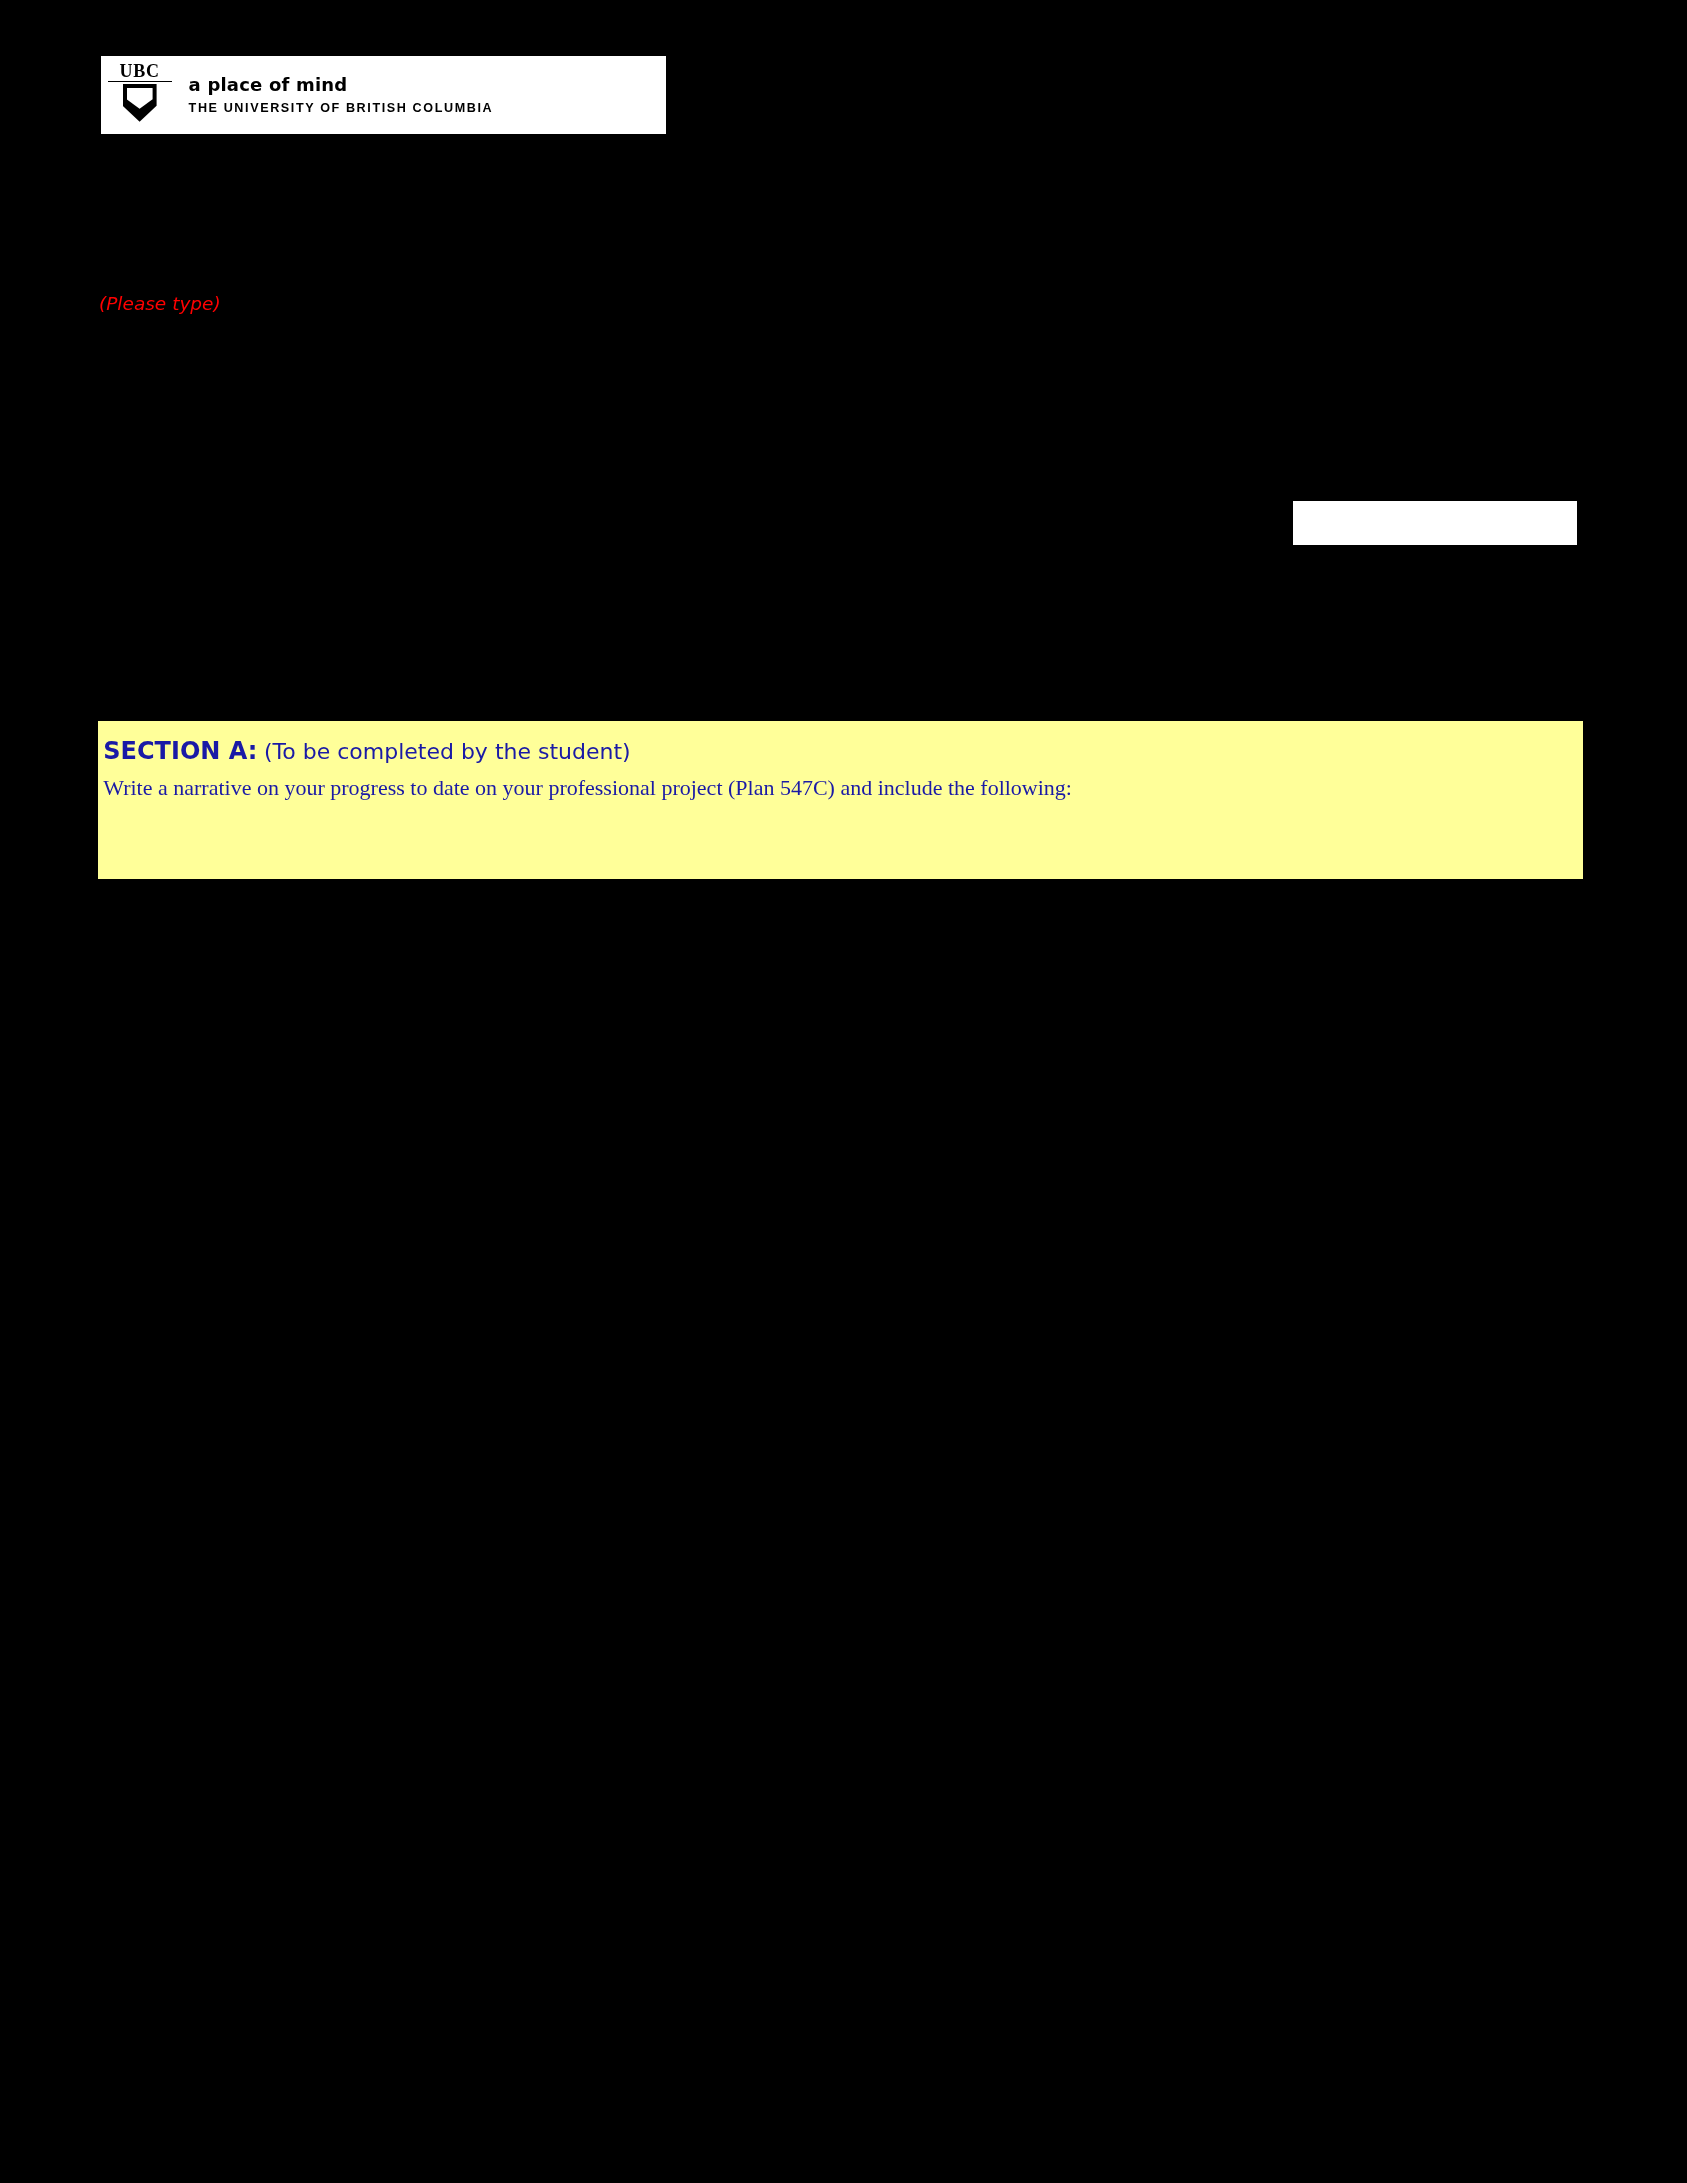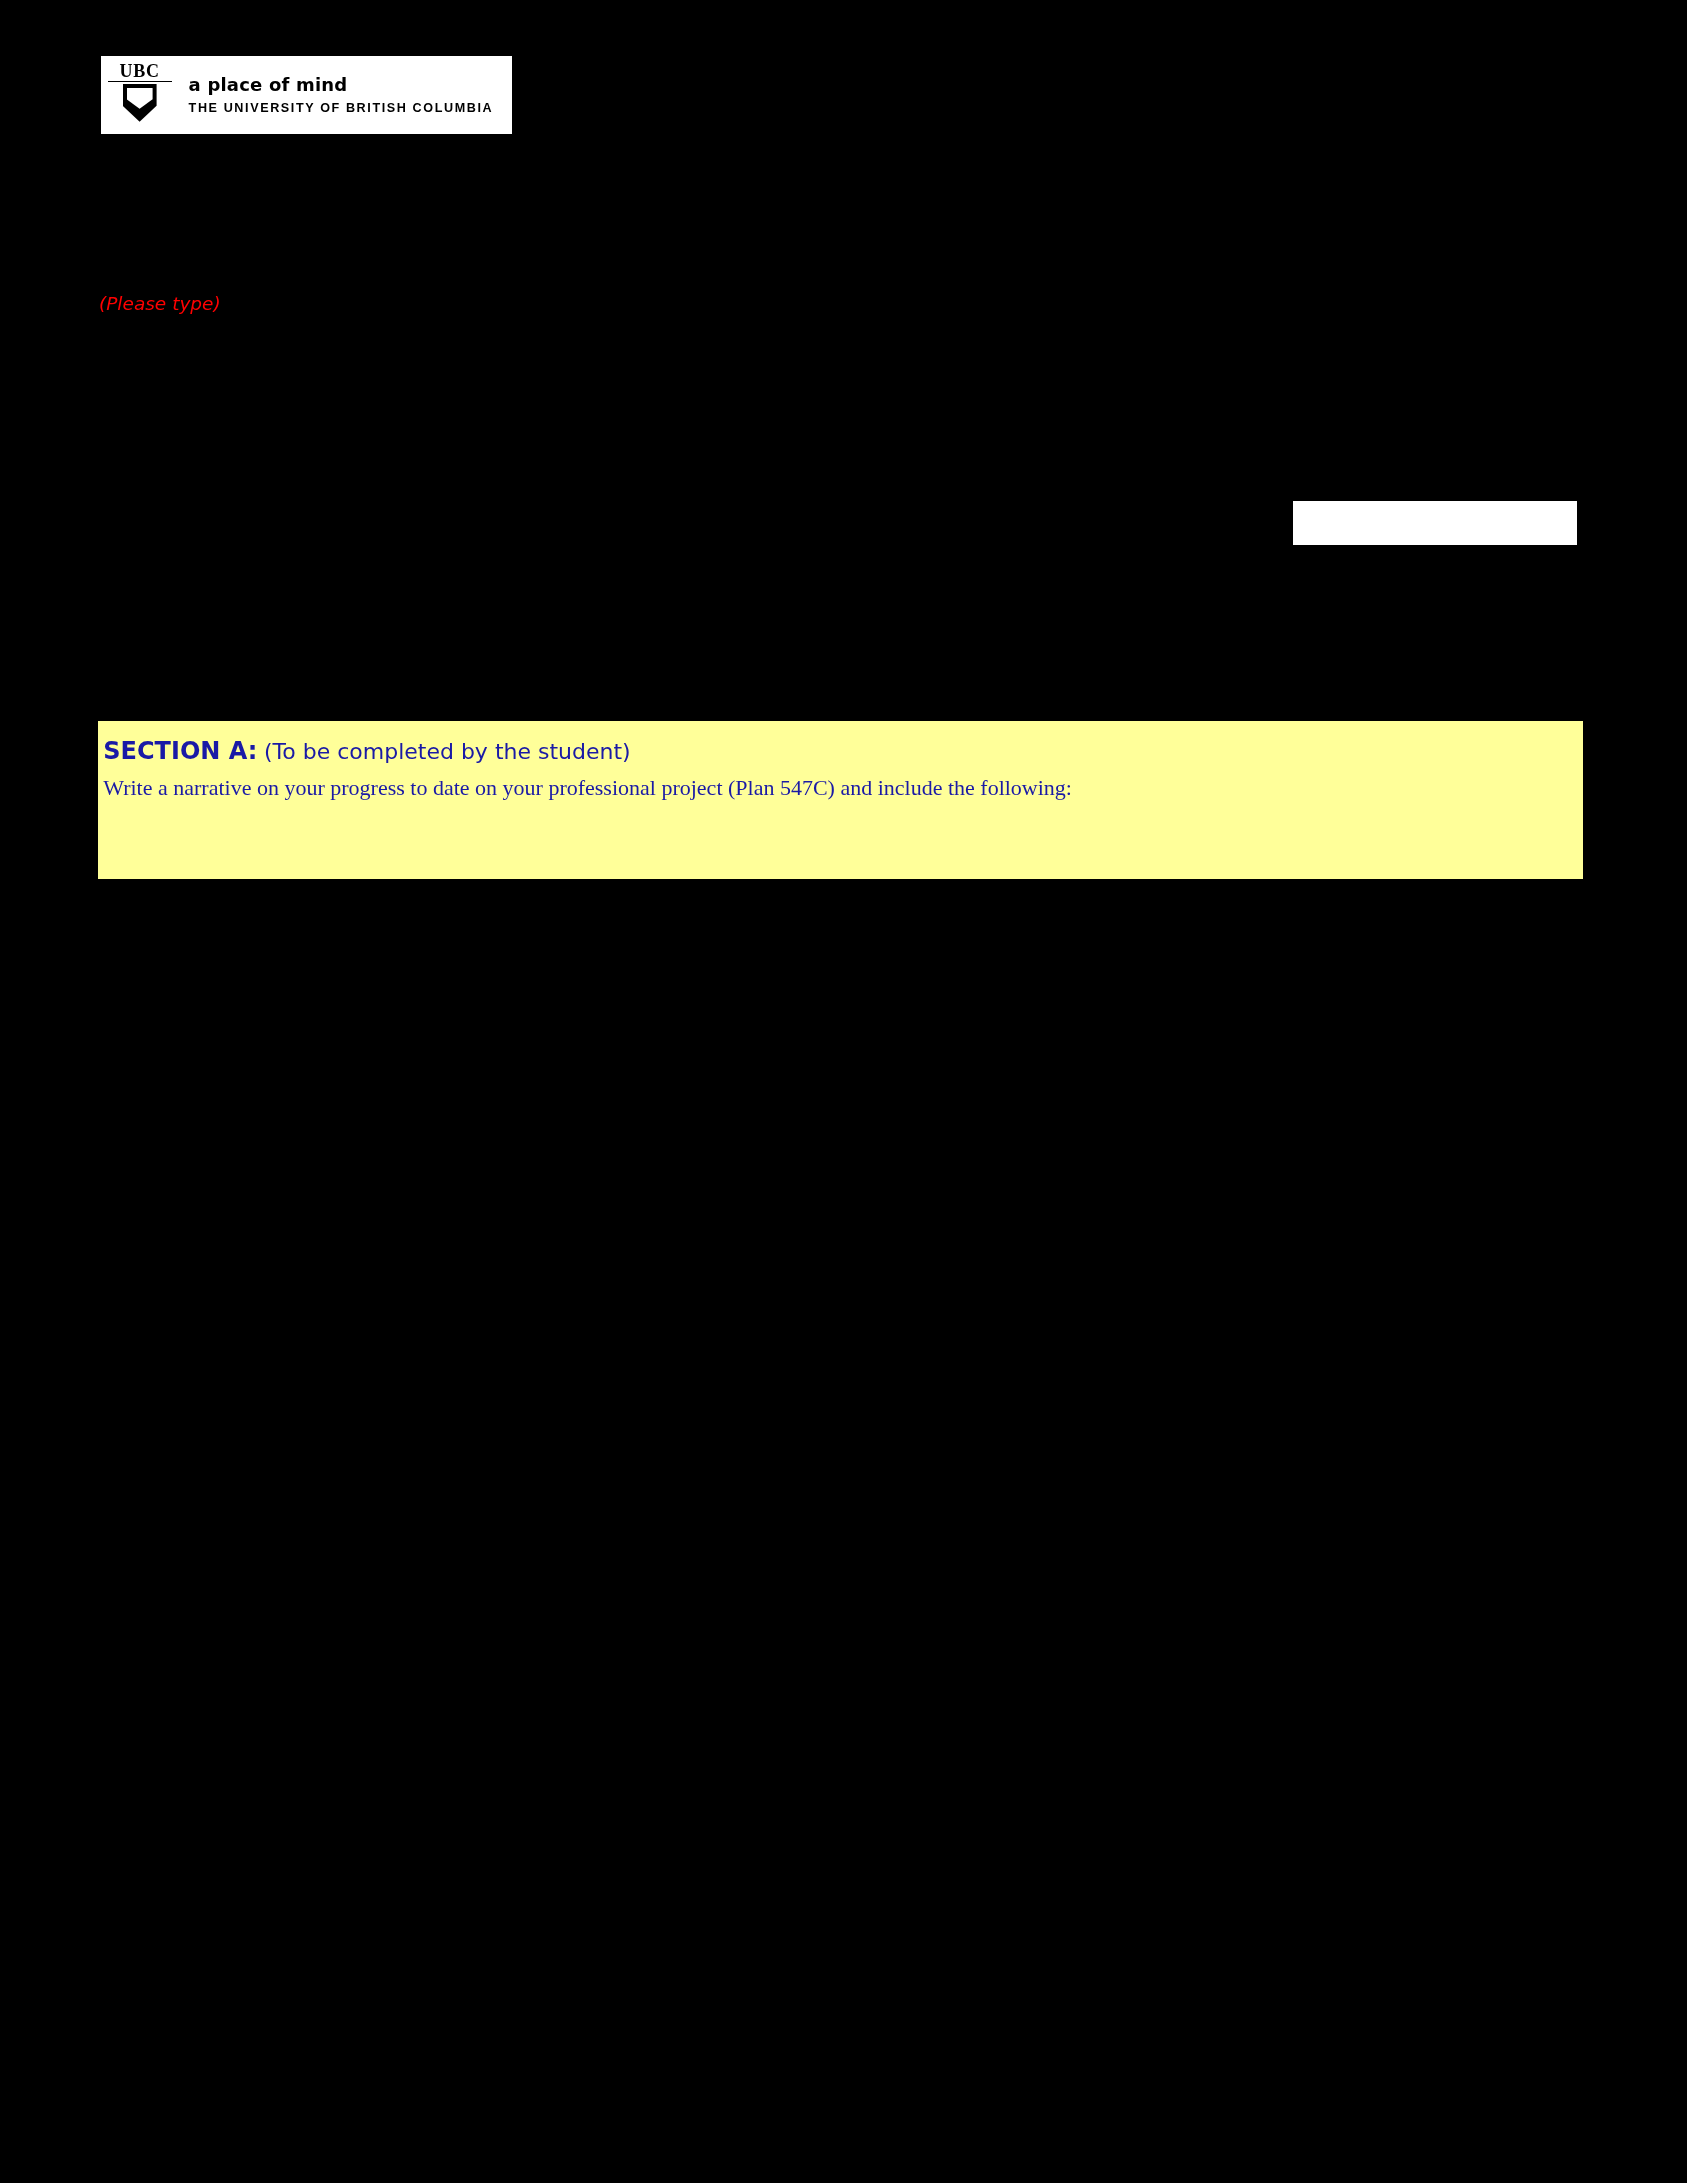--- a/index.html
+++ b/index.html
@@ -13,21 +13,21 @@
     position: relative;
     font-family: "Liberation Sans", sans-serif;
     overflow: hidden;
   }
 
   
   #logo-block {
     position: absolute;
     left: 101px;
     top: 56px;
-    width: 411px;
+    width: 565px;
     height: 78px;
     background: #ffffff;
     display: flex;
     align-items: stretch;
   }
   #logo-crest {
     width: 64px;
     margin-left: 6.6px;
     margin-top: 5.3px;
     margin-bottom: 5.3px;

